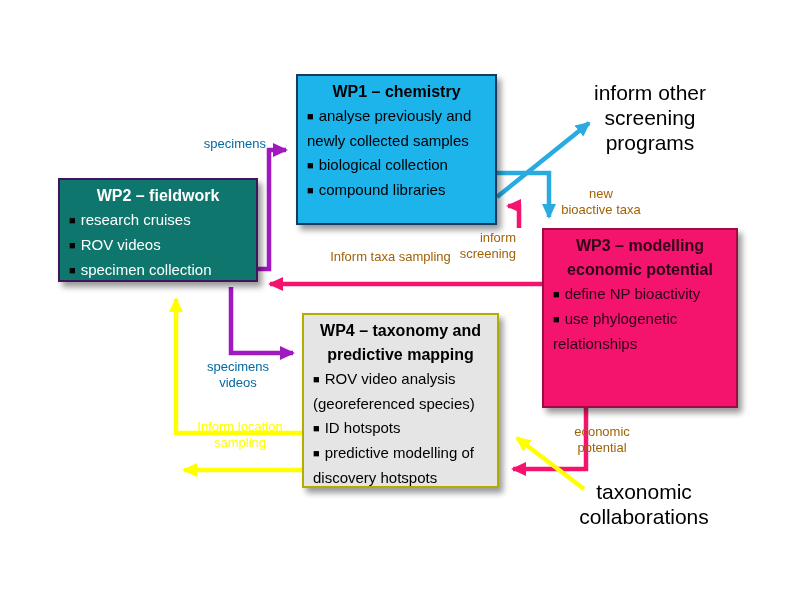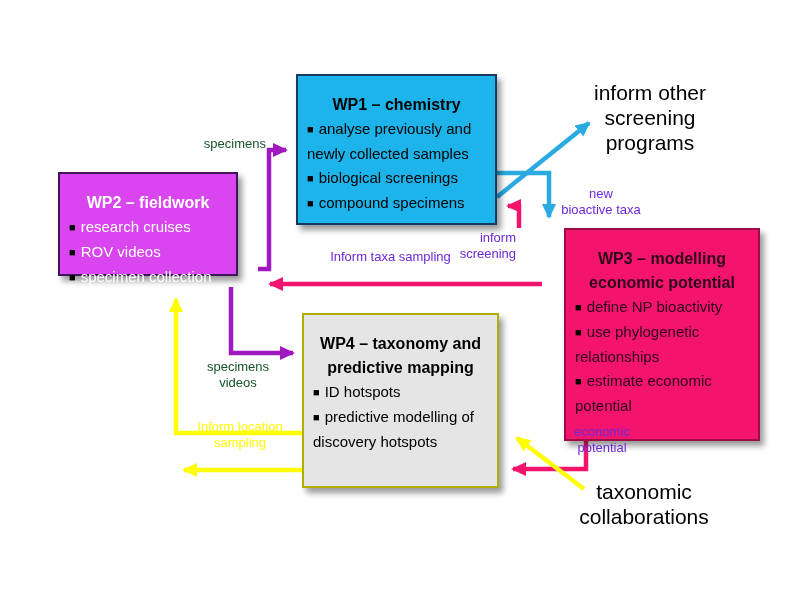--- a/index.html
+++ b/index.html
@@ -1,40 +1,40 @@
 <!DOCTYPE html>
 <html><head>
 <meta charset="utf-8">
 <style>
   html,body{margin:0;padding:0;background:#ffffff;}
   body{width:788px;height:591px;position:relative;overflow:hidden;
        font-family:"Liberation Sans","DejaVu Sans",sans-serif;}
   .canvas{position:absolute;inset:0;width:788px;height:591px;}
   .arrows{position:absolute;left:0;top:0;z-index:1;}
   .box{position:absolute;z-index:2;border:2px solid;box-sizing:border-box;
-       box-shadow:4px 5px 6px rgba(0,0,0,0.40);padding:17px 9px;
+       box-shadow:4px 5px 6px rgba(0,0,0,0.40);padding:4px 9px;
        font-size:15px;line-height:24px;}
   .box .title{font-weight:bold;font-size:16px;text-align:center;}
   .bullet{color:#000000;font-size:11px;margin-right:5px;position:relative;top:-1px;}
   .wp1{left:296px;top:74px;width:201px;height:151px;background:#1db4ec;
        border-color:#173a5e;color:#000000;}
-  .wp2{left:58px;top:172px;width:180px;height:104px;background:#d946ef;
+  .wp2{left:58px;top:178px;width:200px;height:104px;background:#0f766e;
        border-color:#41155e;color:#ffffff;}
-  .wp3{left:564px;top:228px;width:196px;height:213px;background:#f4146e;
+  .wp3{left:542px;top:228px;width:196px;height:180px;background:#f4146e;
        border-color:#9e0c46;color:#2e0318;}
   .wp4{left:302px;top:313px;width:197px;height:175px;background:#e5e5e5;
        border-color:#b3ad00;color:#000000;}
   .lbl{position:absolute;z-index:3;font-size:13px;line-height:16px;
        white-space:pre-line;}
   .lbl.center{text-align:center;}
   .lbl.right{text-align:right;}
   .ext{position:absolute;z-index:3;font-size:21px;line-height:25px;
        color:#000000;text-align:center;white-space:pre-line;}
-  .c-purple{color:#14532d;}
-  .c-pink{color:#6d28d9;}
+  .c-purple{color:#0369a1;}
+  .c-pink{color:#a16207;}
   .c-cyan{color:#29abe2;}
   .c-yellow{color:#ffff00;}
 </style>
 </head>
 <body>
 
 <div class="canvas">
 
   <svg class="arrows" width="788" height="591" viewBox="0 0 788 591">
     <defs>
@@ -63,46 +63,46 @@
     <path d="M586,408 L586,469 L513,469" fill="none" stroke="#f4146e" stroke-width="4.5" marker-end="url(#m-pink)"></path>
 
     <path d="M302,433 L176,433 L176,299" fill="none" stroke="#ffff00" stroke-width="4.5" marker-end="url(#m-yellow)"></path>
     <path d="M302,470 L184,470" fill="none" stroke="#ffff00" stroke-width="4.5" marker-end="url(#m-yellow)"></path>
     <path d="M584,489 L517,438" fill="none" stroke="#ffff00" stroke-width="4.5" marker-end="url(#m-yellow)"></path>
   </svg>
 
   <div class="box wp1">
     <div class="title">WP1 – chemistry</div>
     <div><span class="bullet">■</span><span>analyse previously and newly collected samples</span></div>
-    <div><span class="bullet">■</span><span>biological screenings</span></div>
-    <div><span class="bullet">■</span><span>compound specimens</span></div>
+    <div><span class="bullet">■</span><span>biological collection</span></div>
+    <div><span class="bullet">■</span><span>compound libraries</span></div>
   </div>
 
   <div class="box wp2">
     <div class="title">WP2 – fieldwork</div>
     <div><span class="bullet">■</span><span>research cruises</span></div>
     <div><span class="bullet">■</span><span>ROV videos</span></div>
     <div><span class="bullet">■</span><span>specimen collection</span></div>
   </div>
 
   <div class="box wp3">
     <div class="title">WP3 – modelling economic potential</div>
     <div><span class="bullet">■</span><span>define NP bioactivity</span></div>
     <div><span class="bullet">■</span><span>use phylogenetic relationships</span></div>
-    <div><span class="bullet">■</span><span>estimate economic potential</span></div>
   </div>
 
   <div class="box wp4">
     <div class="title">WP4 – taxonomy and predictive mapping</div>
+    <div><span class="bullet">■</span><span>ROV video analysis (georeferenced species)</span></div>
     <div><span class="bullet">■</span><span>ID hotspots</span></div>
     <div><span class="bullet">■</span><span>predictive modelling of discovery hotspots</span></div>
   </div>
 
   <div class="lbl right c-purple" style="left:178px;top:136px;width:88px;">specimens</div>
-  <div class="lbl center c-cyan" style="left:545px;top:186px;width:112px;color:#6d28d9;">new
+  <div class="lbl center c-cyan" style="left:545px;top:186px;width:112px;color:#a16207;">new
 bioactive taxa</div>
   <div class="lbl right c-pink" style="left:440px;top:230px;width:76px;">inform
 screening</div>
   <div class="lbl center c-pink" style="left:318px;top:249px;width:145px;">Inform taxa sampling</div>
   <div class="lbl center c-purple" style="left:192px;top:359px;width:92px;">specimens
 videos</div>
   <div class="lbl center c-yellow" style="left:178px;top:419px;width:124px;">Inform location
 sampling</div>
   <div class="lbl center c-pink" style="left:552px;top:424px;width:100px;">economic
 potential</div>

